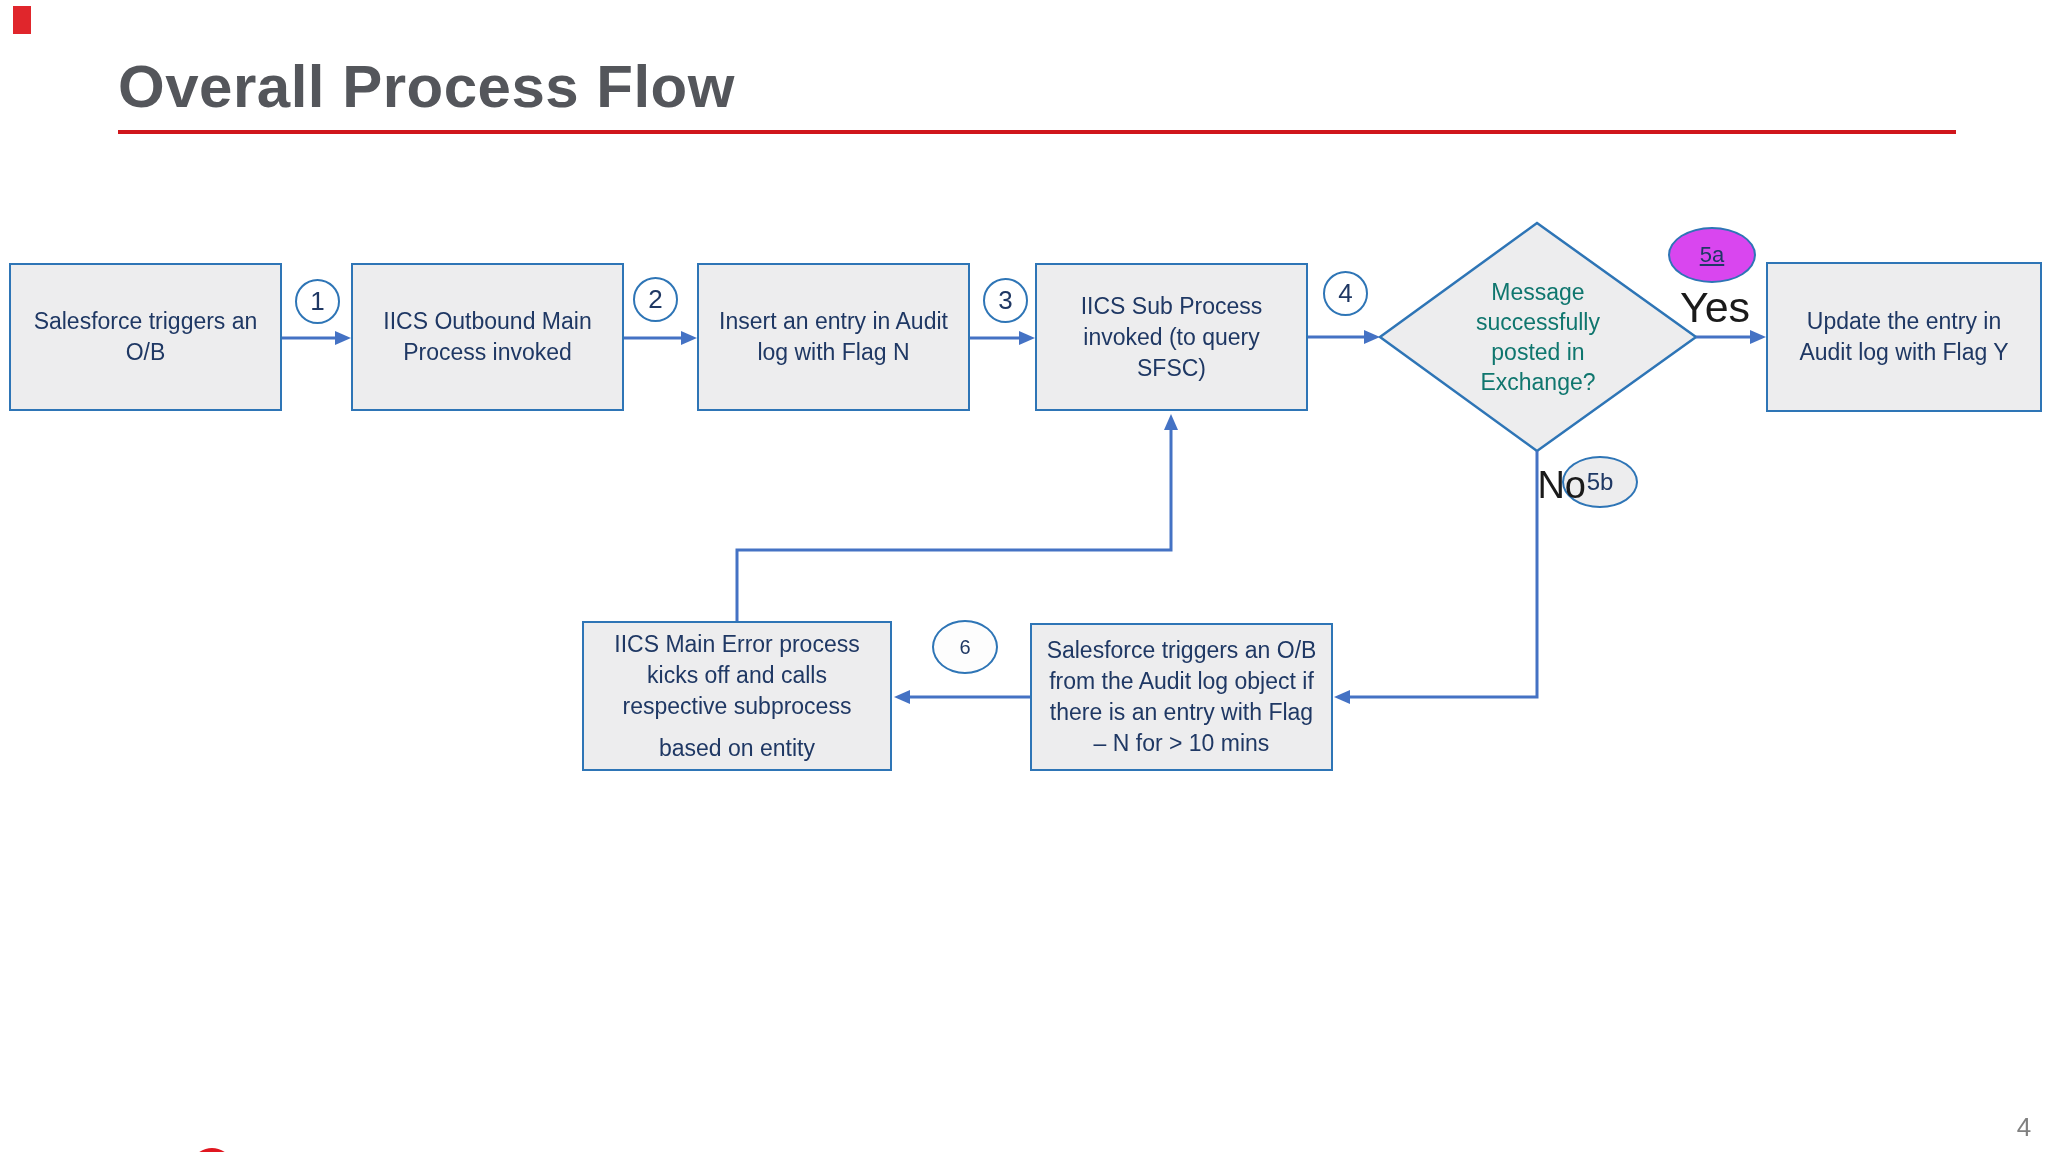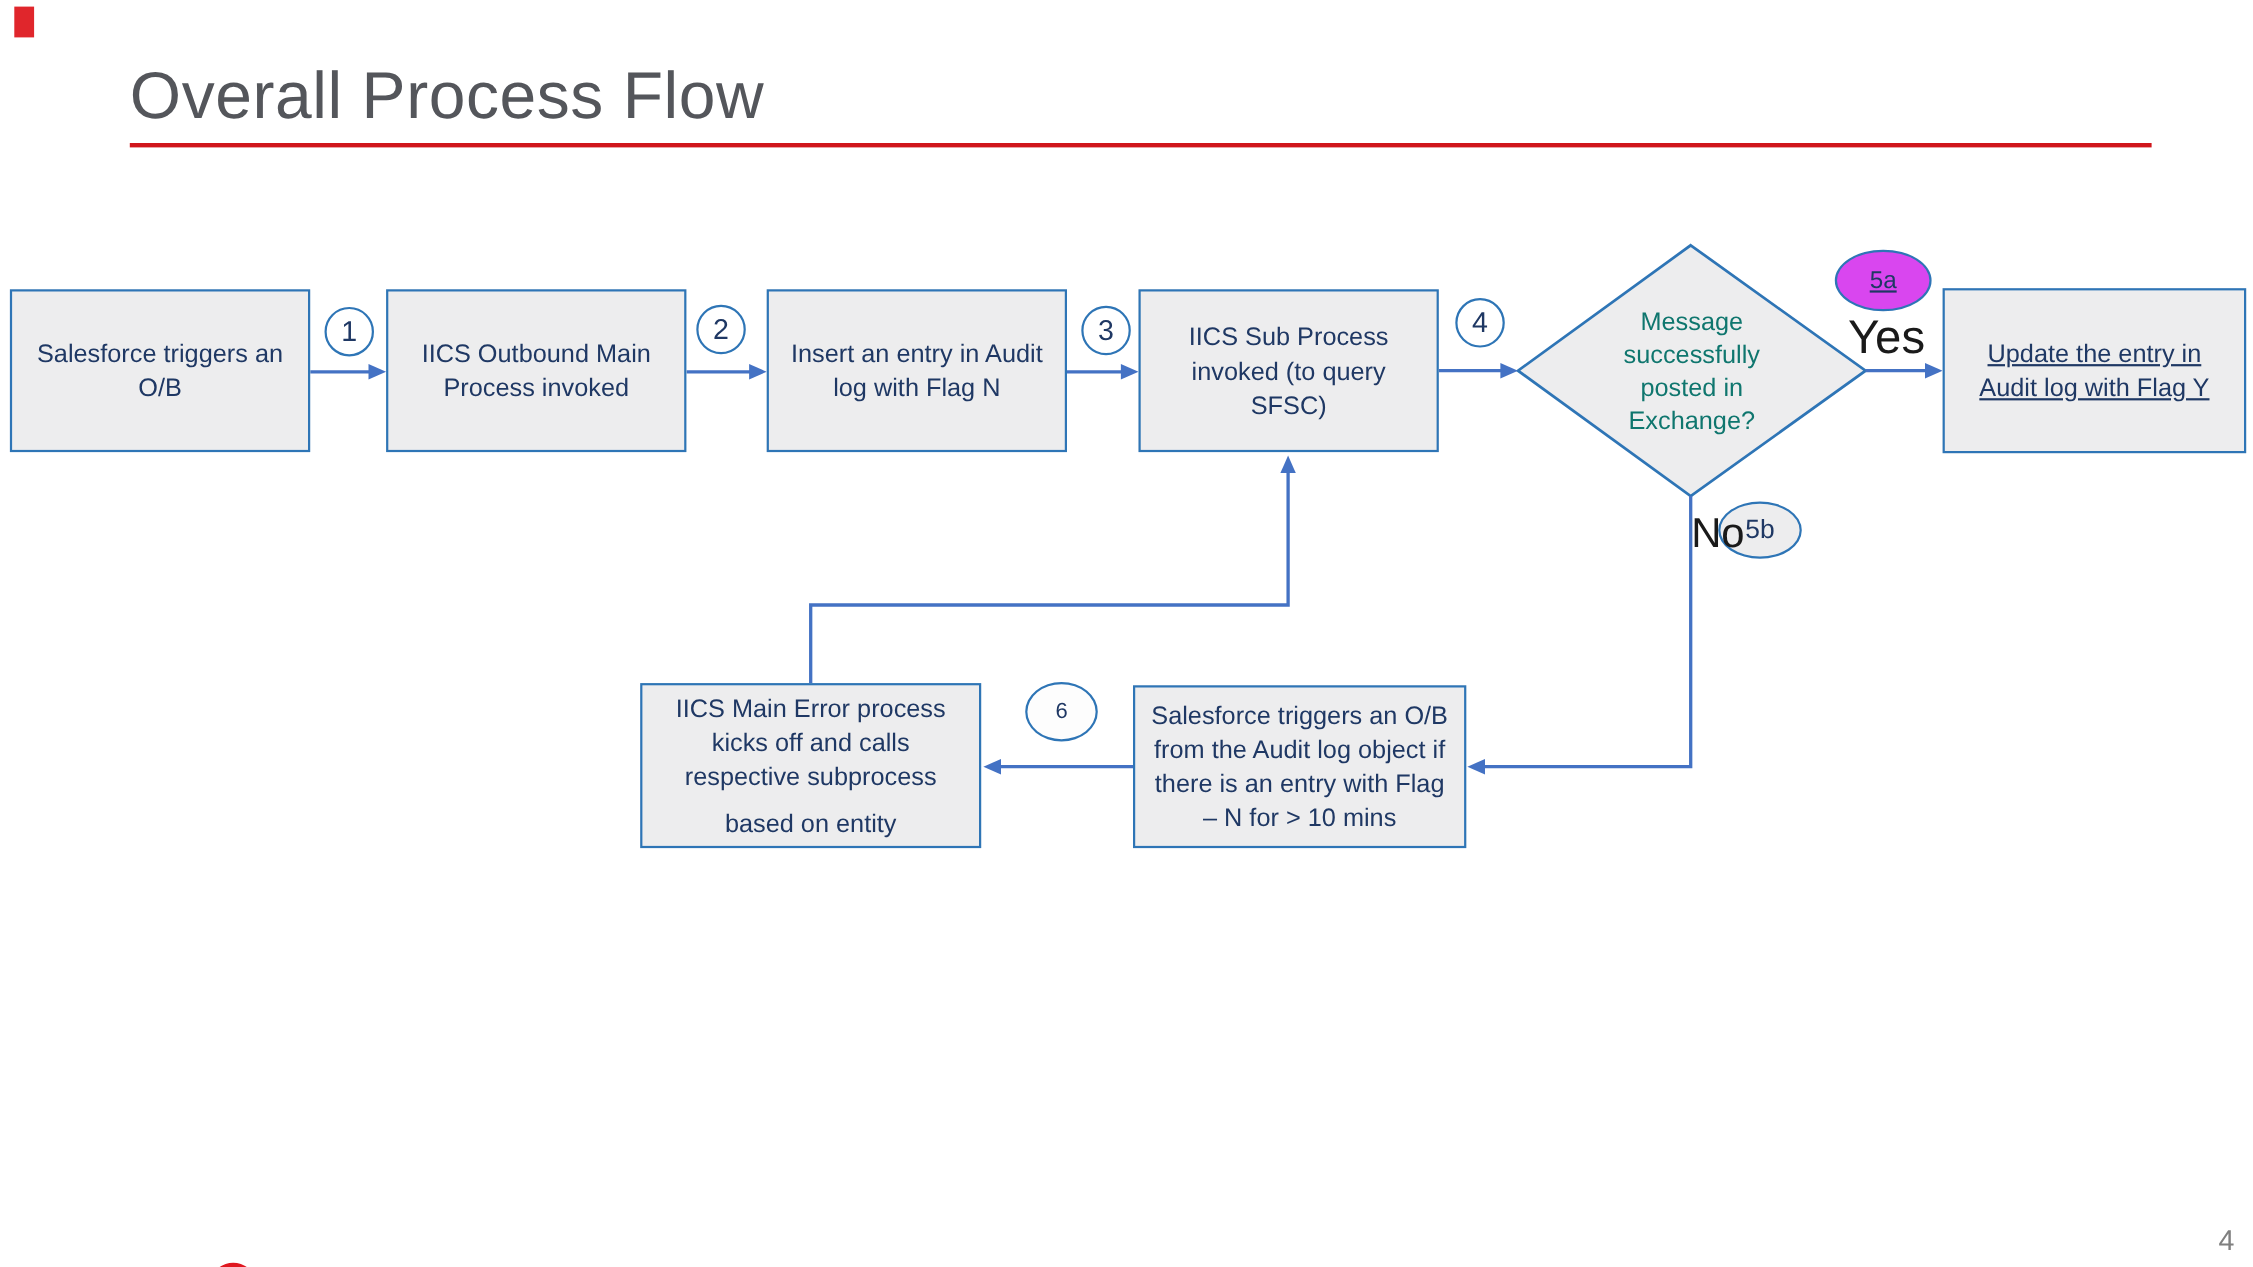--- a/index.html
+++ b/index.html
@@ -18,21 +18,21 @@
     position: absolute;
     left: 13px; top: 6px;
     width: 18px; height: 28px;
     background: #e0262c;
   }
 
   .slide-title {
     position: absolute;
     left: 118px; top: 52px;
     font-size: 60px;
-    font-weight: 400;
+    font-weight: 700;
     letter-spacing: 0.5px;
     color: #54565b;
     white-space: nowrap;
   }
 
   .title-rule {
     position: absolute;
     left: 118px; top: 130px;
     width: 1838px; height: 4px;
     background: #d0161c;
@@ -56,21 +56,21 @@
     color: #1f3864;
     font-size: 23px;
     line-height: 31px;
     white-space: pre-line;
   }
 
   .box-step1 { left: 9px;    top: 263px; width: 273px; height: 148px; }
   .box-step2 { left: 351px;  top: 263px; width: 273px; height: 148px; }
   .box-step3 { left: 697px;  top: 263px; width: 273px; height: 148px; }
   .box-step4 { left: 1035px; top: 263px; width: 273px; height: 148px; }
-  .box-step5 { left: 1766px; top: 262px; width: 276px; height: 150px; text-decoration: underline; }
+  .box-step5 { left: 1766px; top: 262px; width: 276px; height: 150px; }
   .box-step6 { left: 582px;  top: 621px; width: 310px; height: 150px; }
   .box-step7 { left: 1030px; top: 623px; width: 303px; height: 148px; }
 
   .box-step6 .sublabel { margin-top: 11px; white-space: pre-line; }
 
   .decision-label {
     position: absolute;
     left: 1413px; top: 276px;
     width: 250px; height: 122px;
     display: flex;

